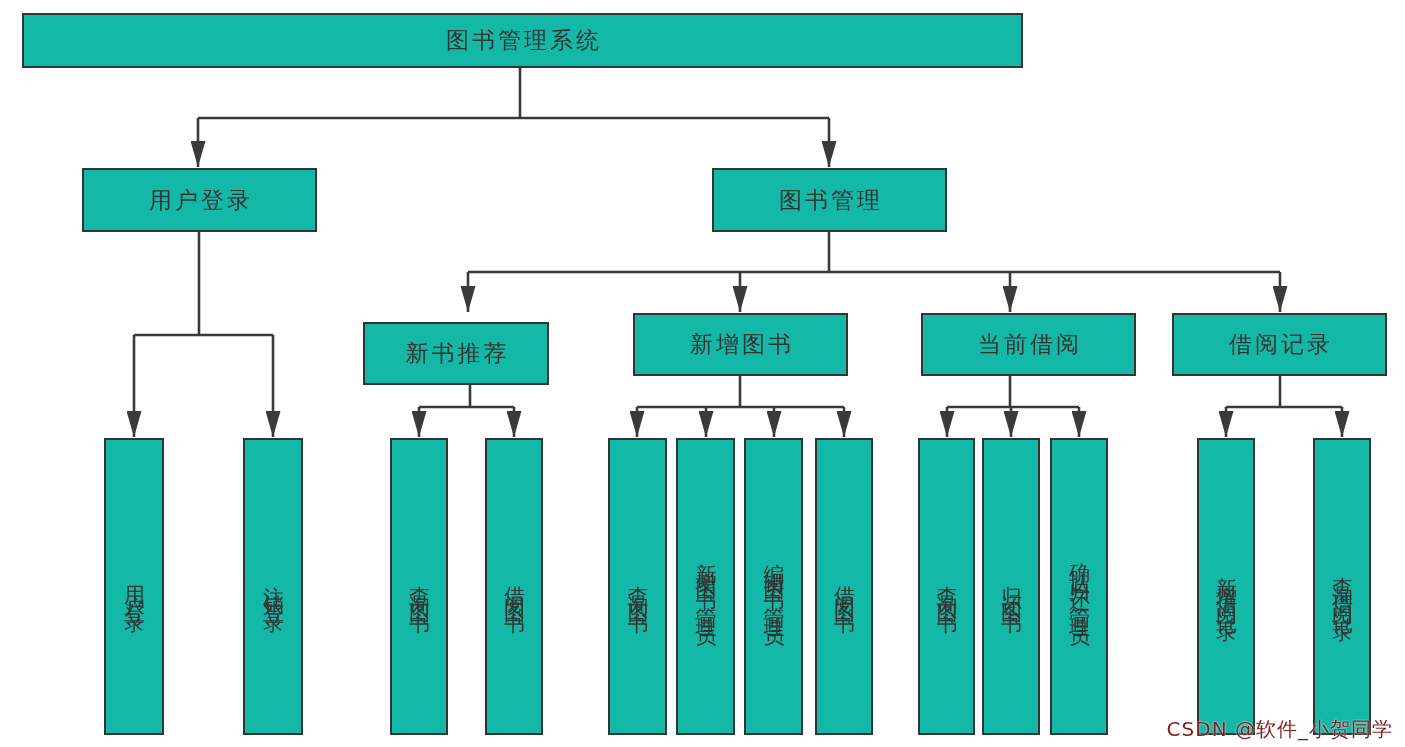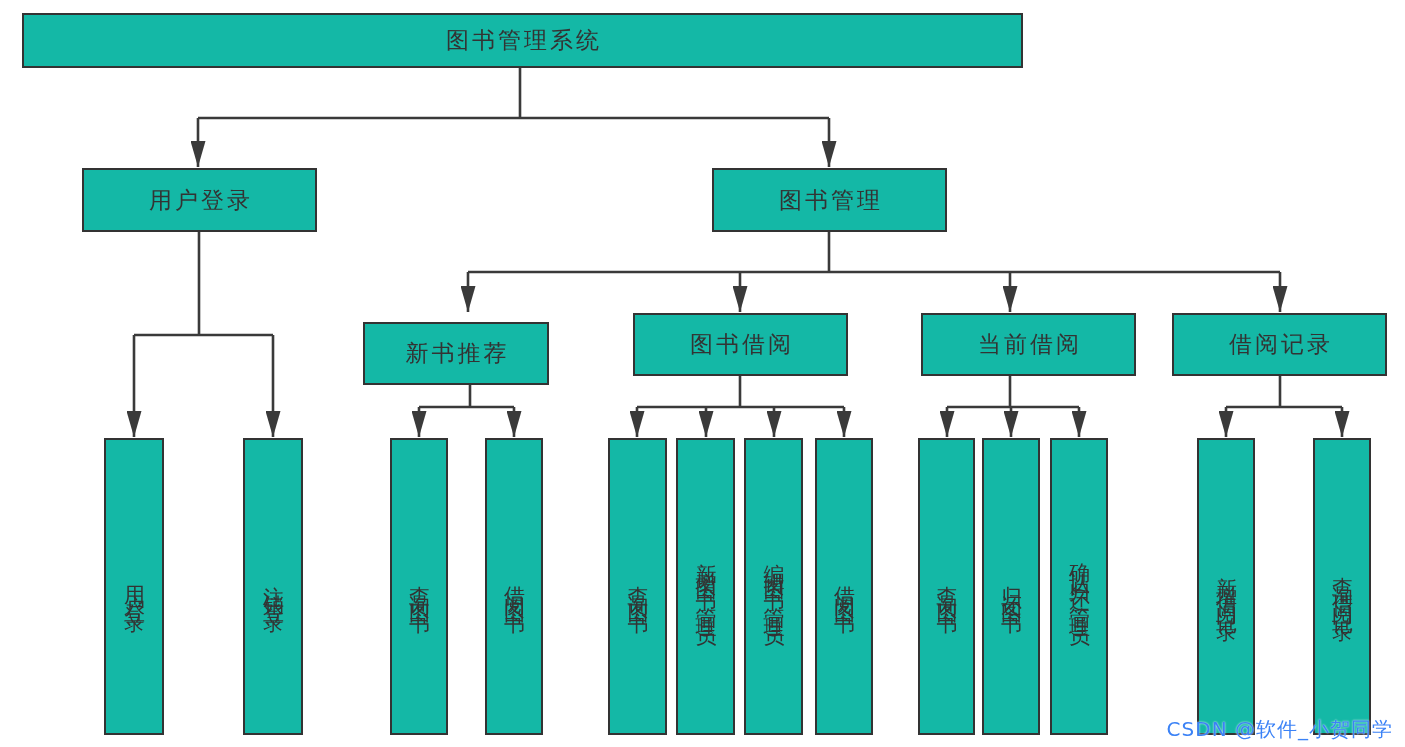--- a/index.html
+++ b/index.html
@@ -47,21 +47,21 @@
     font-size: 21px;
     letter-spacing: 9px;
     line-height: 1;
     white-space: nowrap;
   }
   .watermark {
     position: absolute;
     right: 12px;
     bottom: 4px;
     font-size: 20px;
-    color: #3b82f6;
+    color: #7f1d1d;
     letter-spacing: 1px;
     white-space: nowrap;
     text-shadow: 0 0 2px #ffffff;
   }
 </style>
 </head>
 <body>
 
 <div class="canvas">
 
@@ -119,21 +119,21 @@
       <path class="edge" d="M1342,407 V437" marker-end="url(#arrow)"></path>
     </g>
   </svg>
 
   <div class="node h" style="left:22px; top:13px; width:1001px; height:55px;">图书管理系统</div>
 
   <div class="node h" style="left:82px; top:168px; width:235px; height:64px;">用户登录</div>
   <div class="node h" style="left:712px; top:168px; width:235px; height:64px;font-family:Liberation Mono, monospace;">图书管理</div>
 
   <div class="node h" style="left:363px; top:313px; width:186px; height:63px;margin-top:9px;">新书推荐</div>
-  <div class="node h" style="left:633px; top:313px; width:215px; height:63px;">图书借阅</div>
+  <div class="node h" style="left:633px; top:313px; width:215px; height:63px;">新增图书</div>
   <div class="node h" style="left:902px; top:313px; width:215px; height:63px;margin-left:19px;">当前借阅</div>
   <div class="node h" style="left:1172px; top:313px; width:215px; height:63px;">借阅记录</div>
 
   <div class="node v" style="left:104px; top:438px; width:60px; height:297px;">用户登录</div>
   <div class="node v" style="left:243px; top:438px; width:60px; height:297px;">注销登录</div>
 
   <div class="node v" style="left:390px; top:438px; width:58px; height:297px;">查询图书</div>
   <div class="node v" style="left:485px; top:438px; width:58px; height:297px;">借阅图书</div>
 
   <div class="node v" style="left:608px; top:438px; width:59px; height:297px;">查询图书</div>

